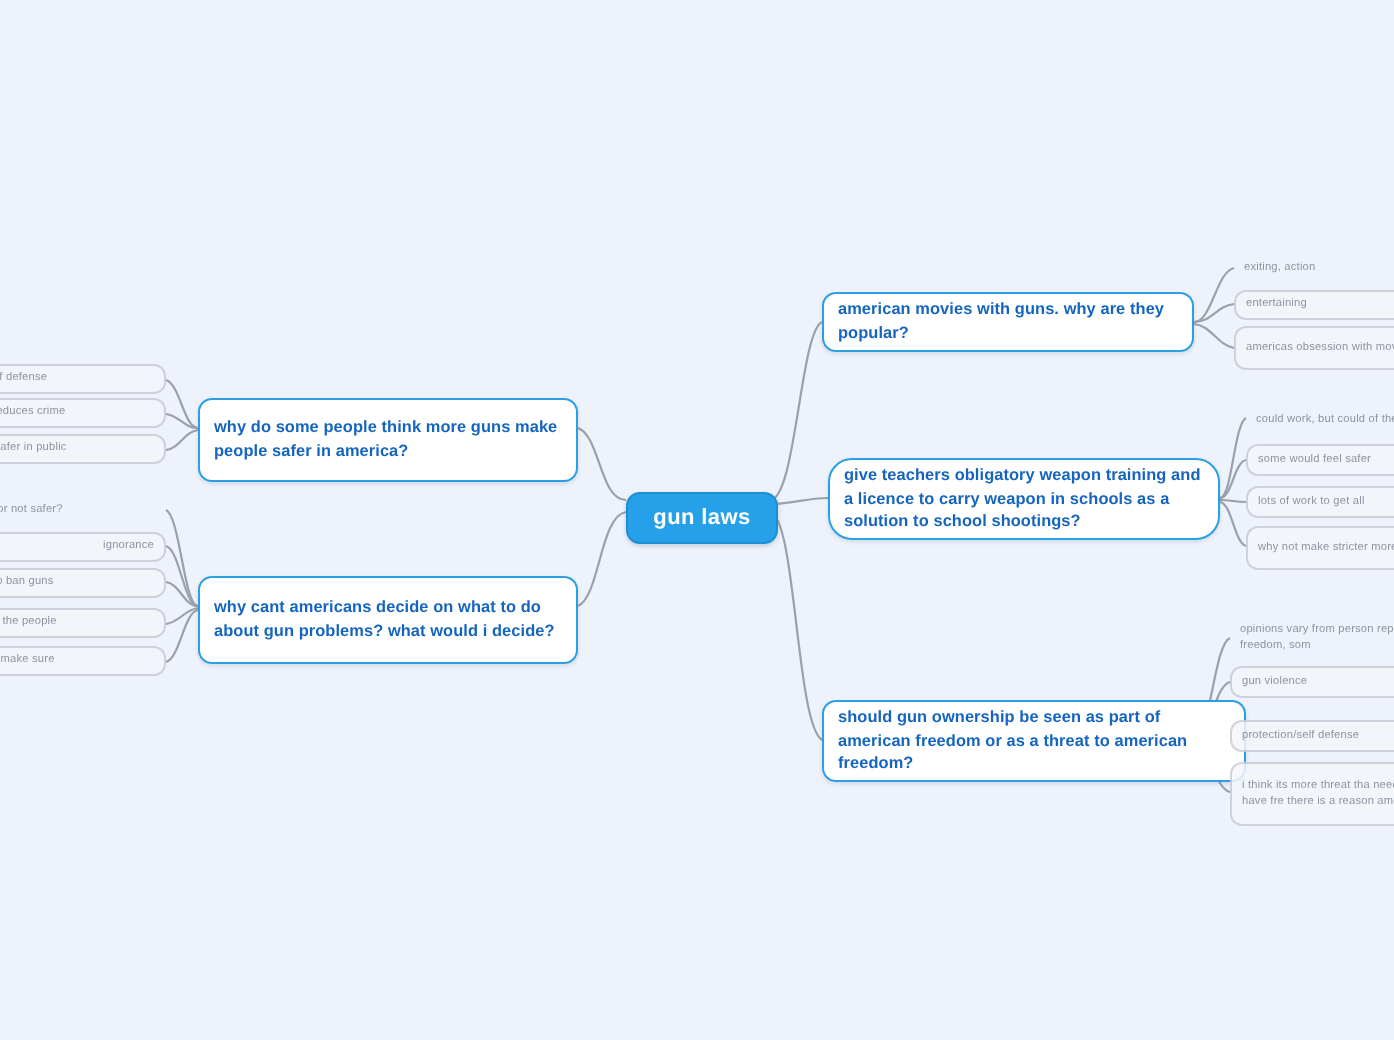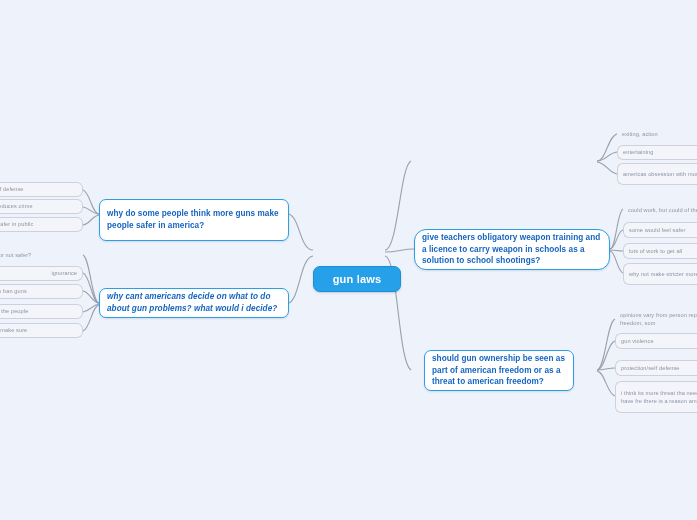--- a/index.html
+++ b/index.html
@@ -118,29 +118,29 @@
       <path d="M99,215 C92,216 90,224 83,225"></path>
 
       <path d="M99,303 C92,303 90,258 83,255"></path>
       <path d="M99,303 C92,303 90,275 83,273"></path>
       <path d="M99,303 C92,303 90,292 83,291"></path>
       <path d="M99,304 C92,305 90,311 83,312"></path>
       <path d="M99,305 C92,306 90,329 83,331"></path>
     </g>
   </svg>
 
-  <div class="center-node" style="left:313px; top:246px; width:88px; height:26px;margin-top:20px;">
+  <div class="center-node" style="left:313px; top:246px; width:76px; height:26px;">
     <span>gun laws</span>
   </div>
 
   <div class="main-node" style="left:99px; top:199px; width:190px; height:42px;">
     <span>why do some people think more guns make people safer in america?</span>
   </div>
 
-  <div class="main-node" style="left:99px; top:288px; width:190px; height:30px;font-style:italic;">
+  <div class="main-node" style="left:99px; top:288px; width:190px; height:44px;">
     <span>why cant americans decide on what to do about gun problems? what would i decide?</span>
   </div>
 
   <div class="child-node clip-left" style="left:-40px; top:182px; width:123px; height:15px;">
     <span>protection/self defense</span>
   </div>
   <div class="child-node clip-left" style="left:-40px; top:199px; width:123px; height:15px;">
     <span>they think it reduces crime</span>
   </div>
   <div class="child-node clip-left" style="left:-40px; top:217px; width:123px; height:15px;">
@@ -156,26 +156,29 @@
   <div class="child-node clip-left" style="left:-40px; top:284px; width:123px; height:15px;">
     <span>if they were to ban guns</span>
   </div>
   <div class="child-node clip-left" style="left:-40px; top:304px; width:123px; height:15px;">
     <span>they mean its the people</span>
   </div>
   <div class="child-node clip-left" style="left:-40px; top:323px; width:123px; height:15px;">
     <span>the rules and make sure</span>
   </div>
 
+  <div class="main-node" style="left:411px; top:146px; width:186px; height:30px;">
+    <span>american movies with guns. why are they popular?</span>
+  </div>
 
   <div class="main-node" style="left:414px; top:229px; width:196px; height:41px;border-radius:12px;">
     <span>give teachers obligatory weapon training and a licence to carry weapon in schools as a solution to school shootings?</span>
   </div>
 
-  <div class="main-node" style="left:424px; top:350px; width:150px; height:41px;">
+  <div class="main-node" style="left:411px; top:350px; width:212px; height:41px;">
     <span>should gun ownership be seen as part of american freedom or as a threat to american freedom?</span>
   </div>
 
   <div class="child-node clip-right no-box" style="left:617px; top:127px; width:120px; height:14px;">
     <span>exiting, action</span>
   </div>
   <div class="child-node clip-right" style="left:617px; top:145px; width:120px; height:15px;">
     <span>entertaining</span>
   </div>
   <div class="child-node clip-right" style="left:617px; top:163px; width:120px; height:22px;">

